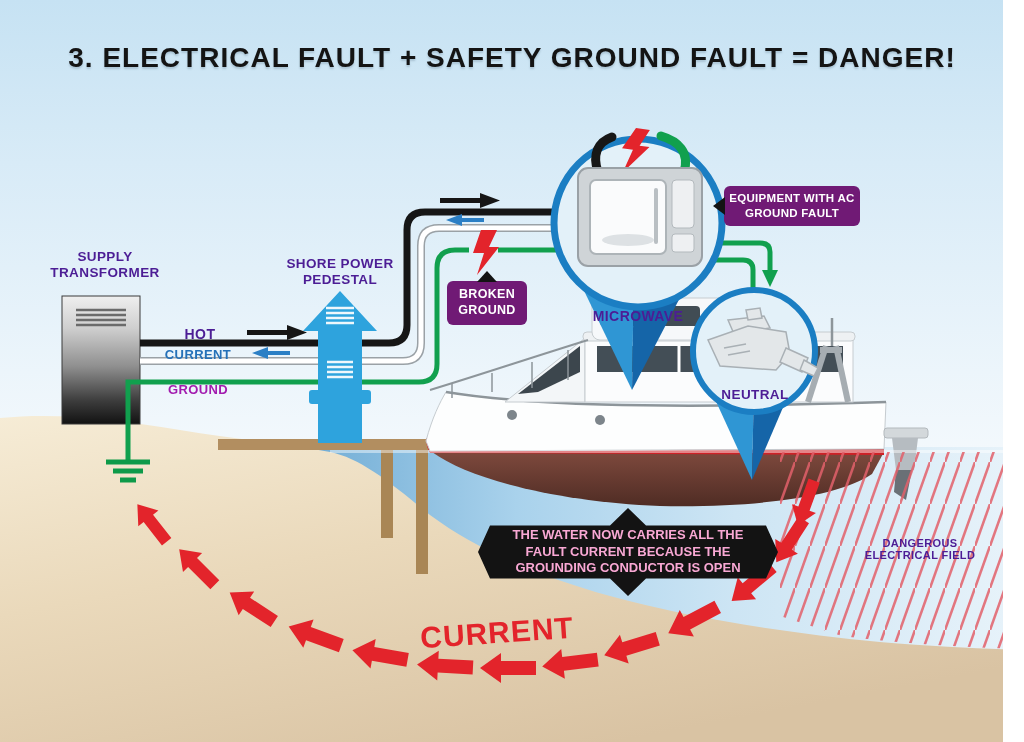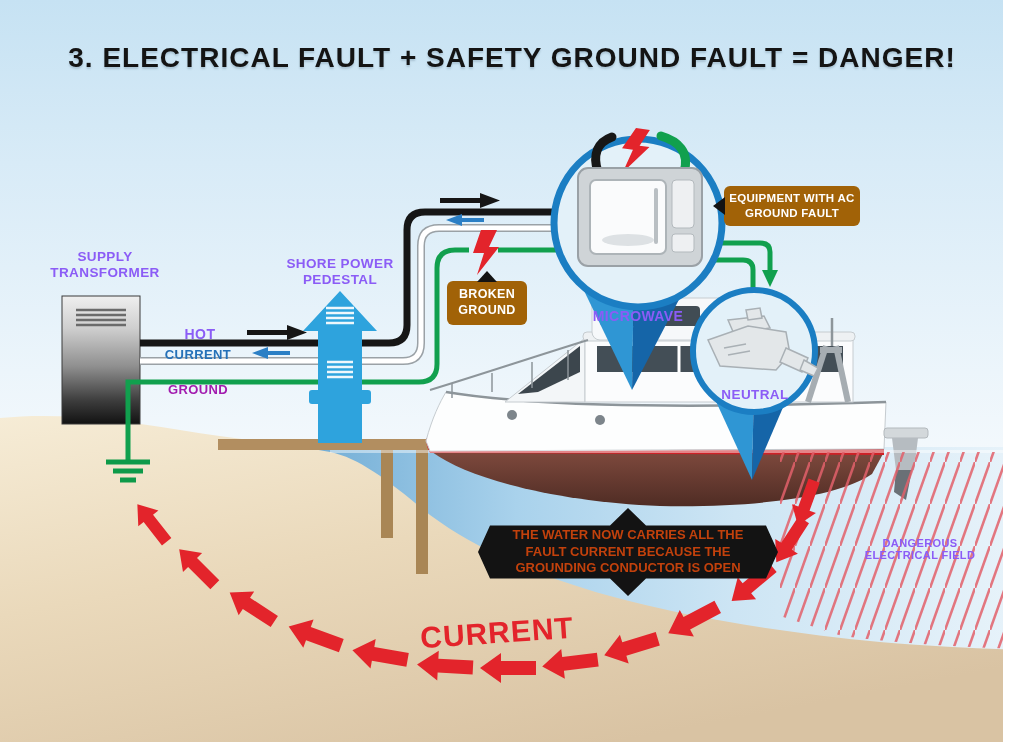--- a/index.html
+++ b/index.html
@@ -2,40 +2,40 @@
 <html><head>
 <meta charset="utf-8">
 <style>
   html,body{margin:0;padding:0;background:#ffffff;}
   .stage{
     position:relative;width:1003px;height:742px;overflow:hidden;
     font-family:"Liberation Sans",sans-serif;
   }
   .stage svg{position:absolute;left:0;top:0;}
   .lbl{
-    position:absolute;font-weight:800;color:#8b5cf6;text-align:center;
+    position:absolute;font-weight:800;color:#4c1d95;text-align:center;
     line-height:1.18;letter-spacing:.4px;white-space:normal;
   }
   .co{
-    position:absolute;background:#a16207;color:#ffffff;font-weight:700;
+    position:absolute;background:#701a75;color:#ffffff;font-weight:700;
     text-align:center;display:flex;align-items:center;justify-content:center;
     border-radius:6px;letter-spacing:.3px;
   }
   .co-top::before{
     content:"";position:absolute;top:-10px;left:50%;margin-left:-10px;
     border-left:10px solid transparent;border-right:10px solid transparent;
     border-bottom:11px solid #131313;
   }
   .co-left::before{
     content:"";position:absolute;left:-11px;top:50%;margin-top:-9px;
     border-top:9px solid transparent;border-bottom:9px solid transparent;
     border-right:12px solid #131313;
   }
   .co-burst{
-    position:absolute;background:#131313;color:#c2410c;font-weight:700;text-align:center;
+    position:absolute;background:#131313;color:#f9a8d4;font-weight:700;text-align:center;
     display:flex;align-items:center;justify-content:center;border-radius:0;
     clip-path:polygon(0% 50%,4% 20%,44% 20%,50% 0%,56% 20%,96% 20%,100% 50%,96% 80%,56% 80%,50% 100%,44% 80%,4% 80%);
   }
   .title{
     position:absolute;left:0;top:42px;width:1024px;text-align:center;
     font-size:28px;font-weight:800;letter-spacing:1px;color:#141414;
     text-shadow:0 2px 2px rgba(70,100,120,.25);
   }
   .current-word{
     position:absolute;left:412px;top:616px;width:170px;text-align:center;

